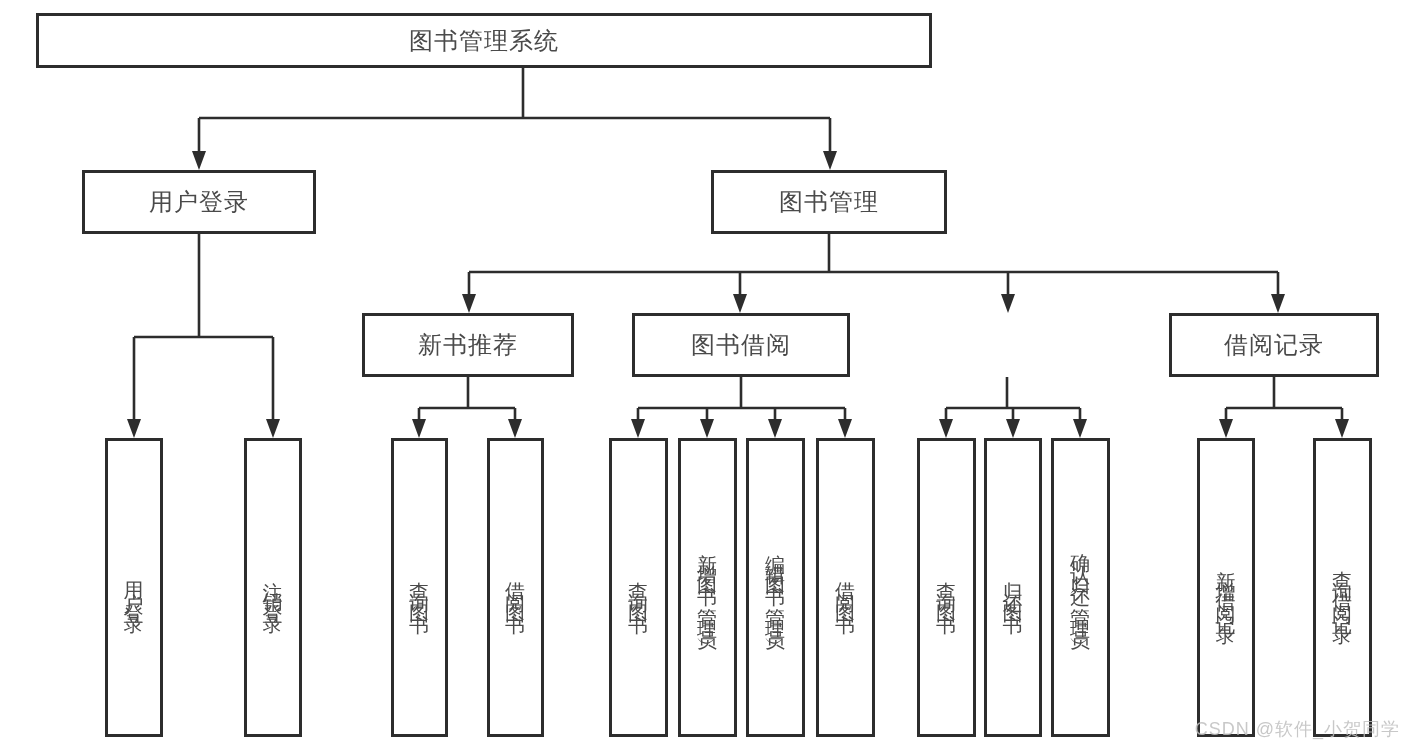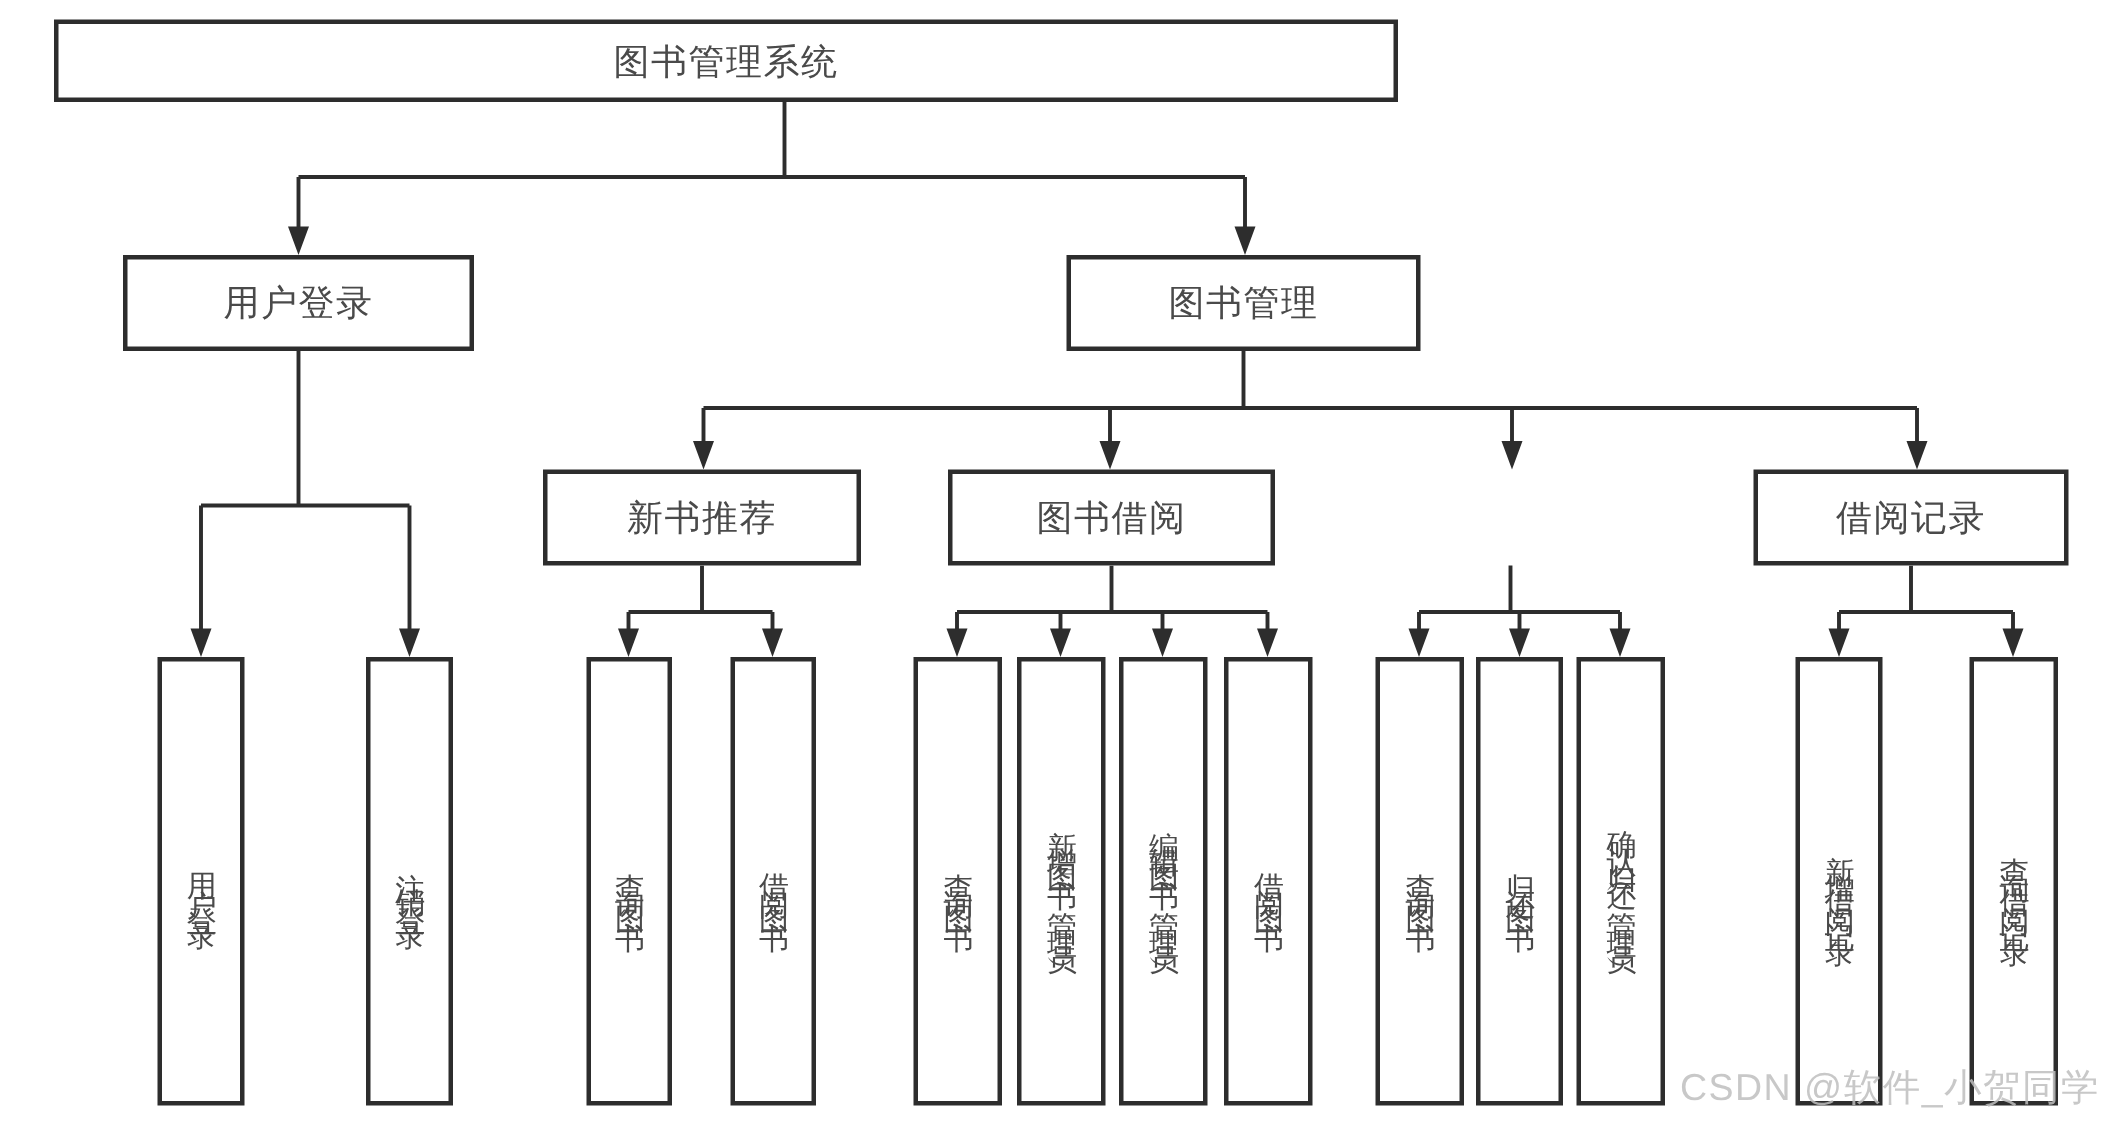--- a/index.html
+++ b/index.html
@@ -38,21 +38,21 @@
     text-orientation: mixed;
     font-size: 20px;
     letter-spacing: 11px;
     line-height: 1;
     color: #4a4a4a;
   }
   .watermark {
     position: absolute;
     right: 5px;
     bottom: 6px;
-    font-size: 25px;
+    font-size: 18px;
     color: rgba(190, 190, 190, 0.85);
     white-space: nowrap;
     z-index: 10;
     letter-spacing: 1px;
   }
 </style>
 </head>
 <body>
 
 <div class="stage">

